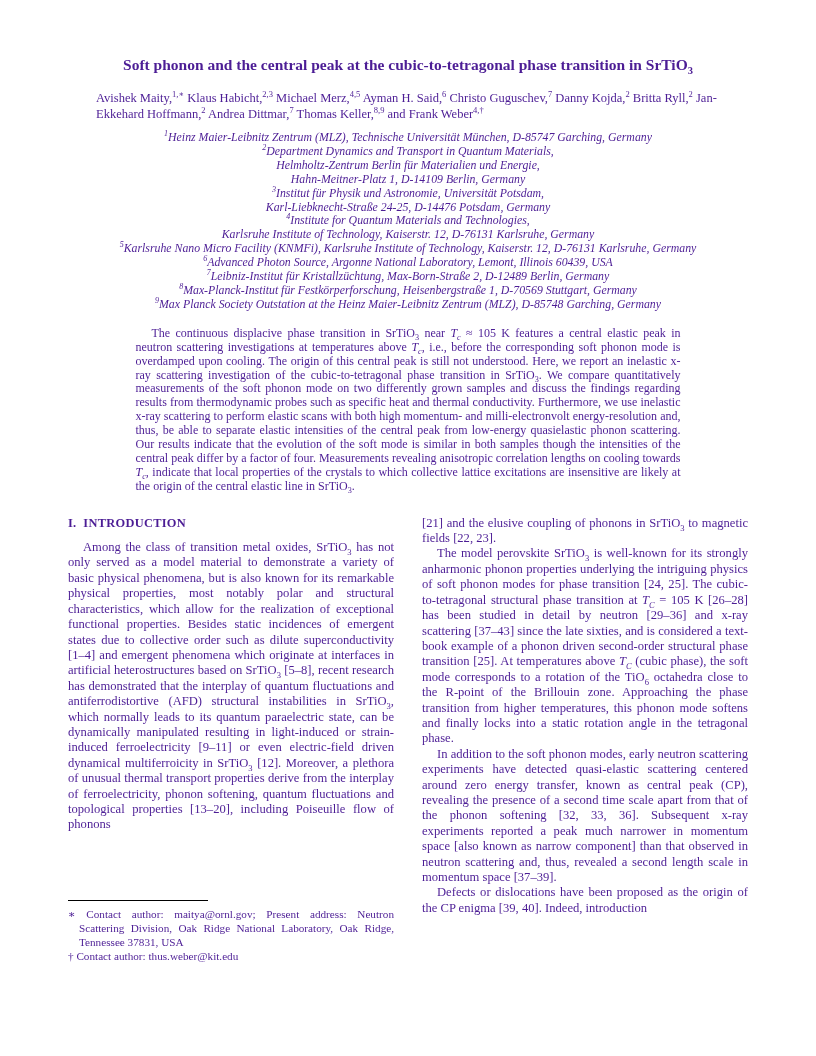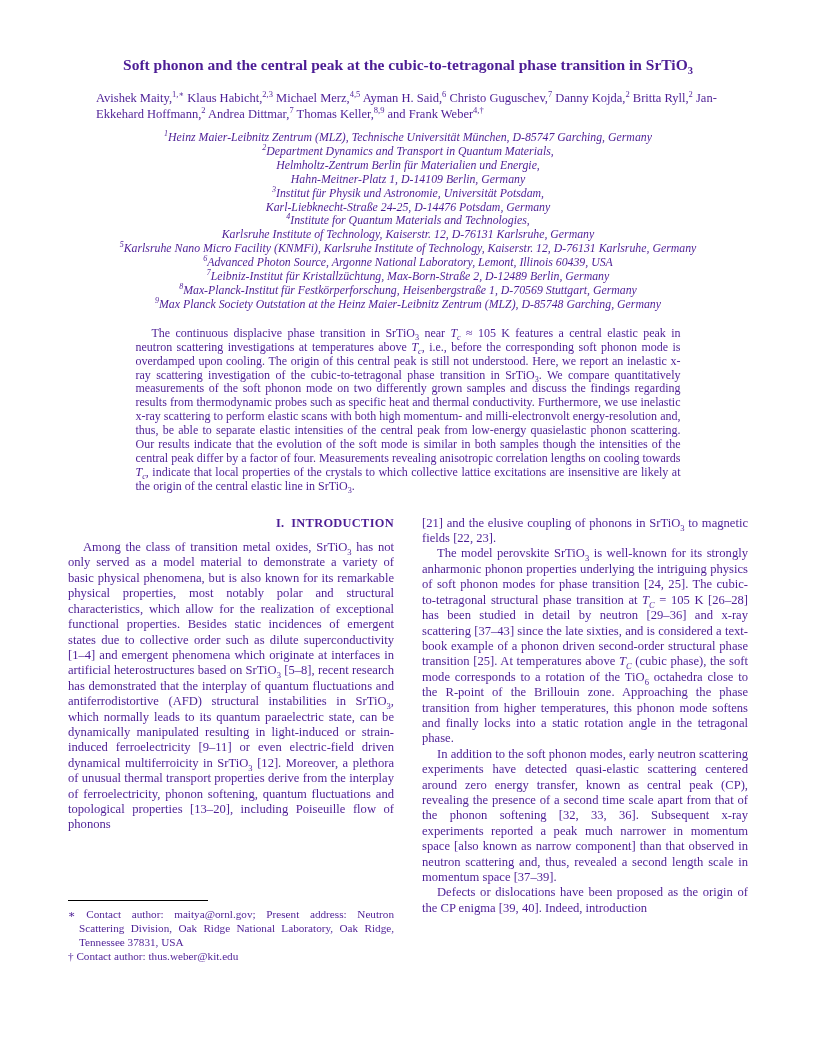--- a/index.html
+++ b/index.html
@@ -56,21 +56,21 @@
     font-size: 12.6px;
     line-height: 15.4px;
     text-align: justify;
   }
   .col-left {
     display: flex;
     flex-direction: column;
     height: 447px;
   }
   .section-heading {
-    text-align: right;
+    text-align: left;
     font-size: 12.4px;
     font-weight: bold;
     letter-spacing: 0.3px;
     margin-bottom: 9px;
   }
   p.body { text-indent: 15px; }
   p.noindent { text-indent: 0; }
   .footnotes {
     margin-top: auto;
     font-size: 11.2px;

